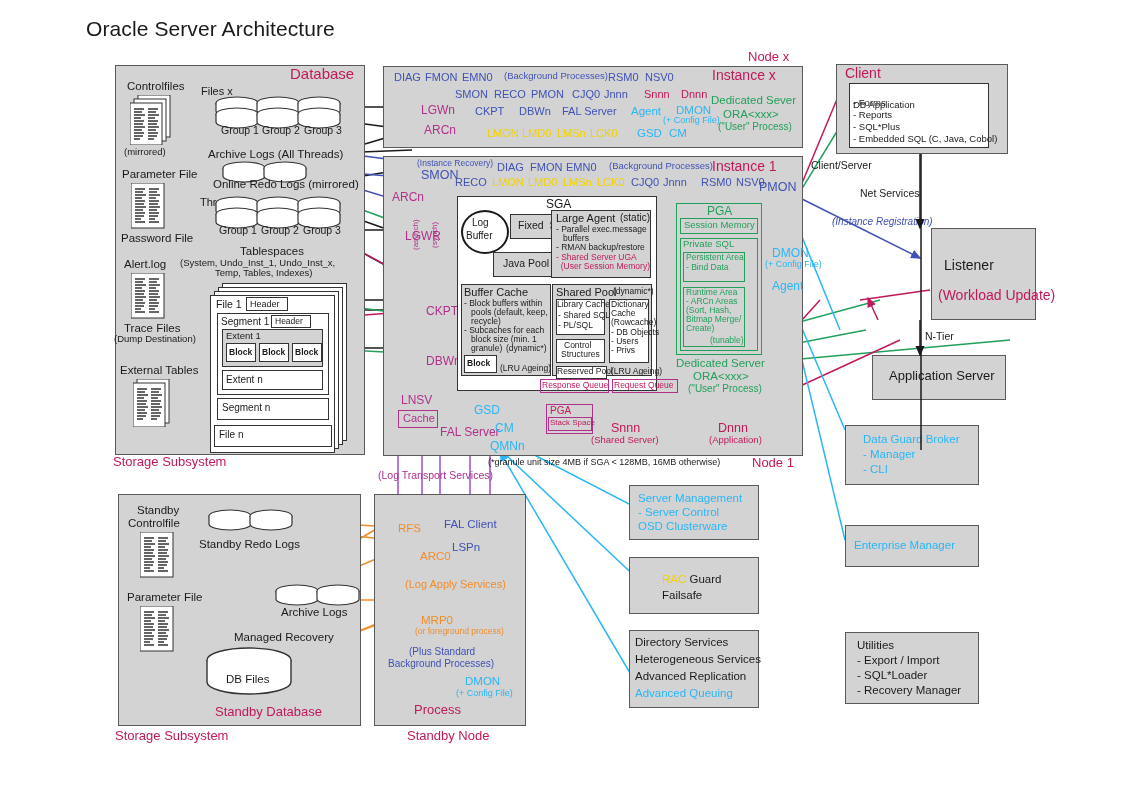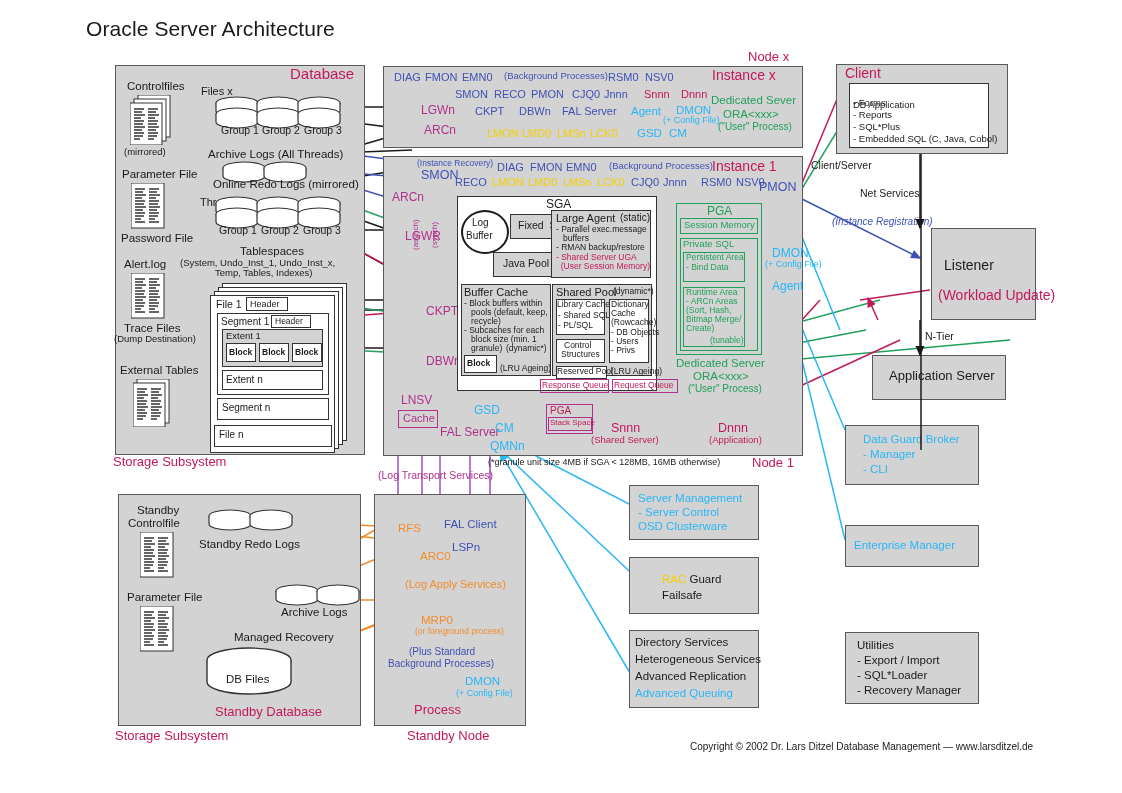--- a/index.html
+++ b/index.html
@@ -567,15 +567,14 @@
   <div class="lbl blue" style="left:452px;top:541px;font-size:11.5px;">LSPn</div>
   <div class="lbl orange" style="left:420px;top:550px;font-size:11.5px;">ARC0</div>
   <div class="lbl orange" style="left:405px;top:578px;font-size:11px;">(Log Apply Services)</div>
   <div class="lbl orange" style="left:421px;top:614px;font-size:11.5px;">MRP0</div>
   <div class="lbl orange" style="left:415px;top:627px;font-size:8.5px;">(or foreground process)</div>
   <div class="lbl blue" style="left:409px;top:646px;font-size:10px;">(Plus Standard</div>
   <div class="lbl blue" style="left:388px;top:658px;font-size:10px;">Background Processes)</div>
   <div class="lbl cyan" style="left:465px;top:675px;font-size:11.5px;">DMON</div>
   <div class="lbl cyan" style="left:456px;top:688px;font-size:9px;">(+ Config File)</div>
 
-  <div class="lbl" style="left:690px;top:741px;font-size:10px;">Copyright © 2002 Dr. Lars Ditzel Database Management — www.larsditzel.de</div>
 
 </div>
 
 </body></html>

